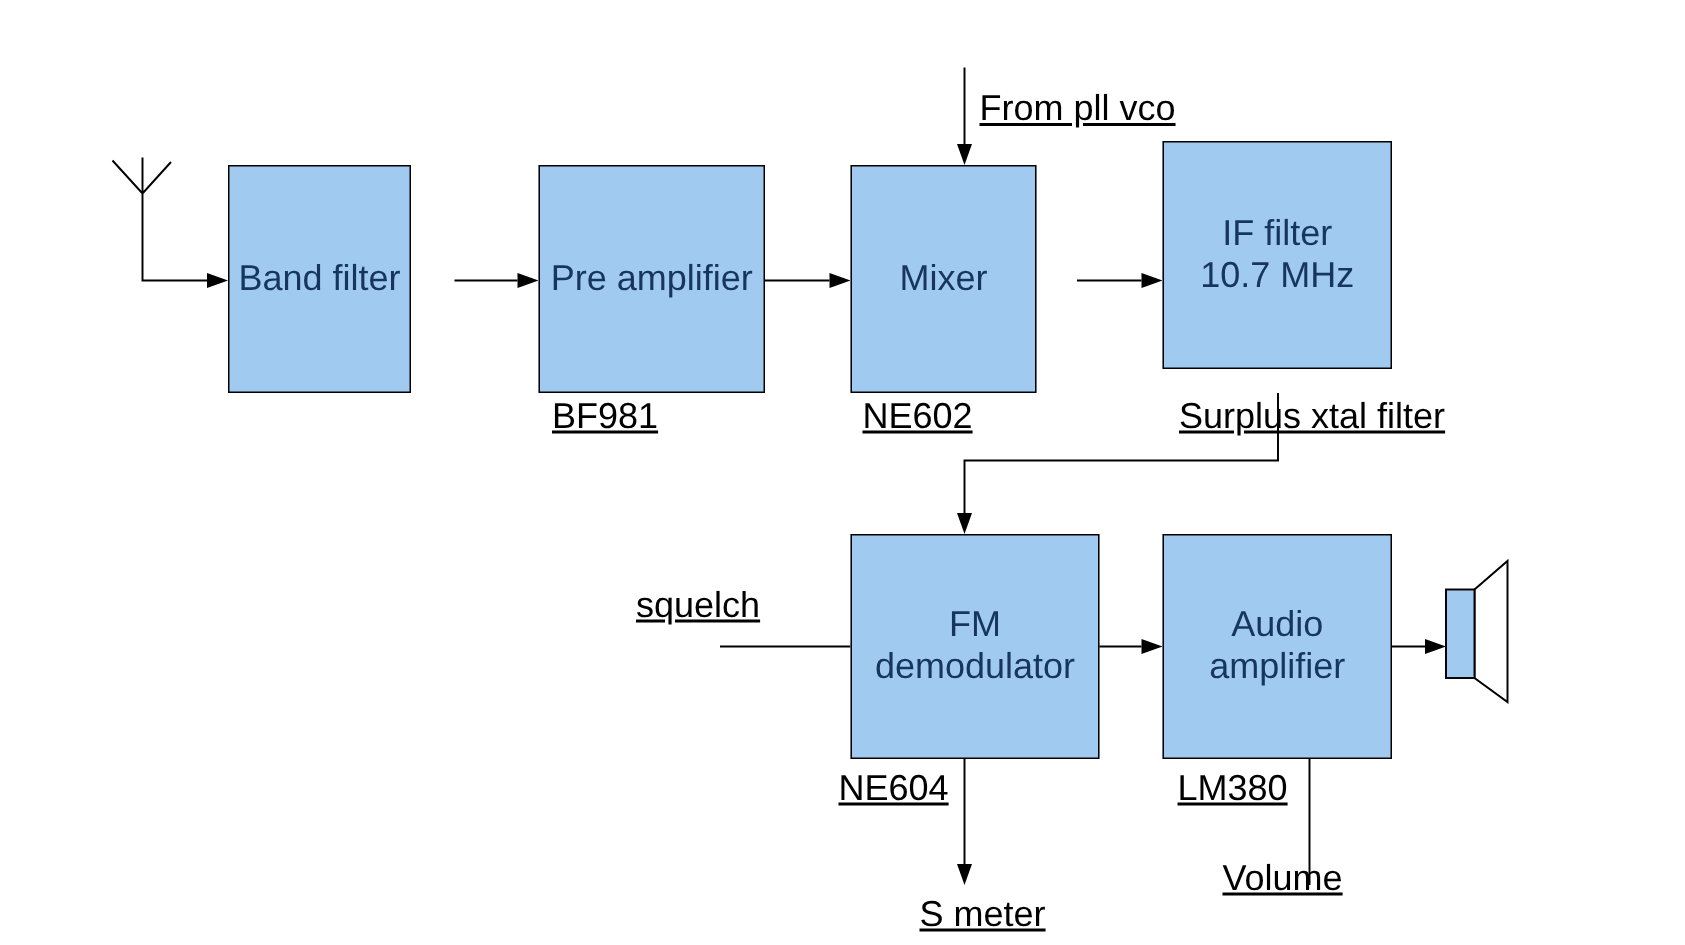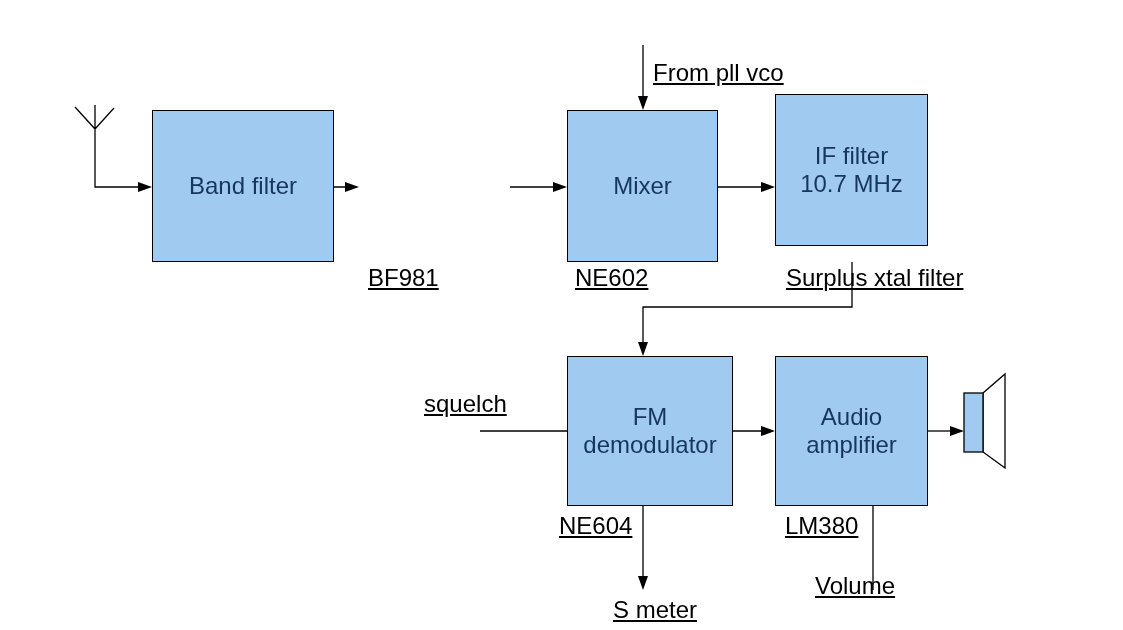--- a/index.html
+++ b/index.html
@@ -84,26 +84,29 @@
       <polygon points="983,393 1005,374 1005,468 983,452" fill="#FFFFFF"></polygon>
       <rect x="964" y="393" width="19" height="59" fill="#A1CAF1"></rect>
     </g>
 
     <line x1="643" y1="506" x2="643" y2="576" stroke="#000000" stroke-width="1.3"></line>
     <polygon points="643,590 638,576 648,576" fill="#000000"></polygon>
 
     <line x1="873" y1="506" x2="873" y2="590" stroke="#000000" stroke-width="1.3"></line>
   </svg>
 
-  <div class="block" style="left:152px; top:110px; width:182px; height:152px;">
+  <div class="block" style="left:152px; top:110px; width:122px; height:152px;">
     <span class="block-label">Band filter</span>
   </div>
 
+  <div class="block" style="left:359px; top:110px; width:151px; height:152px;">
+    <span class="block-label">Pre amplifier</span>
+  </div>
 
-  <div class="block" style="left:567px; top:110px; width:151px; height:152px;">
+  <div class="block" style="left:567px; top:110px; width:124px; height:152px;">
     <span class="block-label">Mixer</span>
   </div>
 
   <div class="block" style="left:775px; top:94px; width:153px; height:152px;">
     <span class="block-label">IF filter
 10.7 MHz</span>
   </div>
 
   <div class="block" style="left:567px; top:356px; width:166px; height:150px;">
     <span class="block-label">FM

